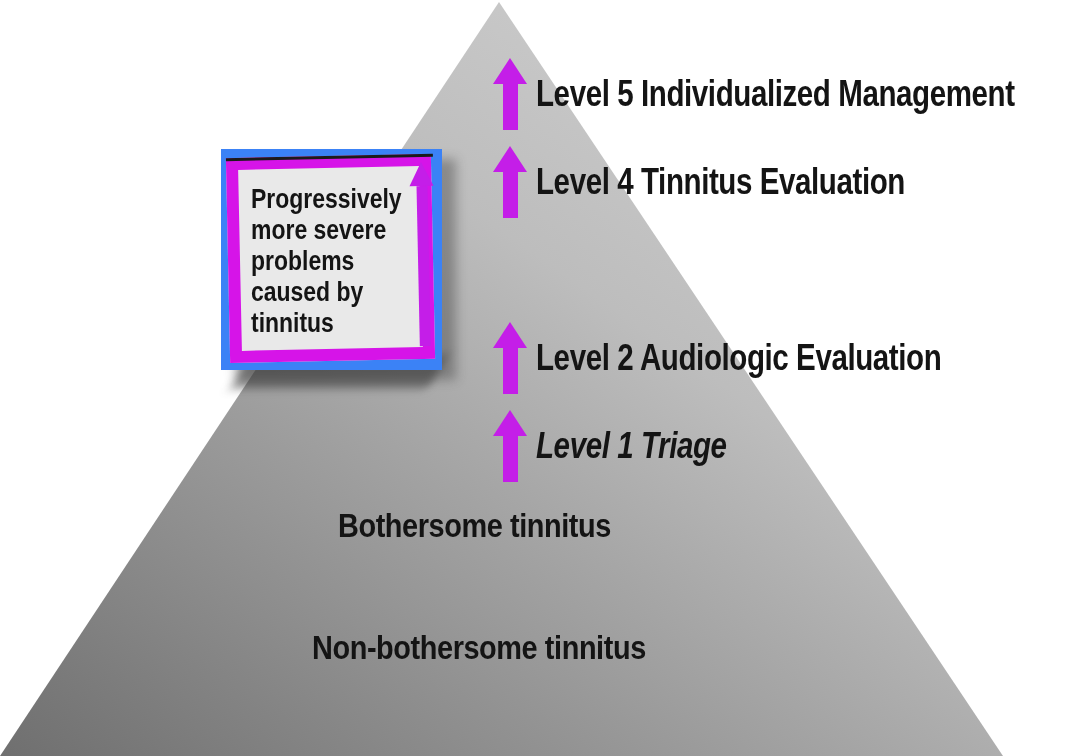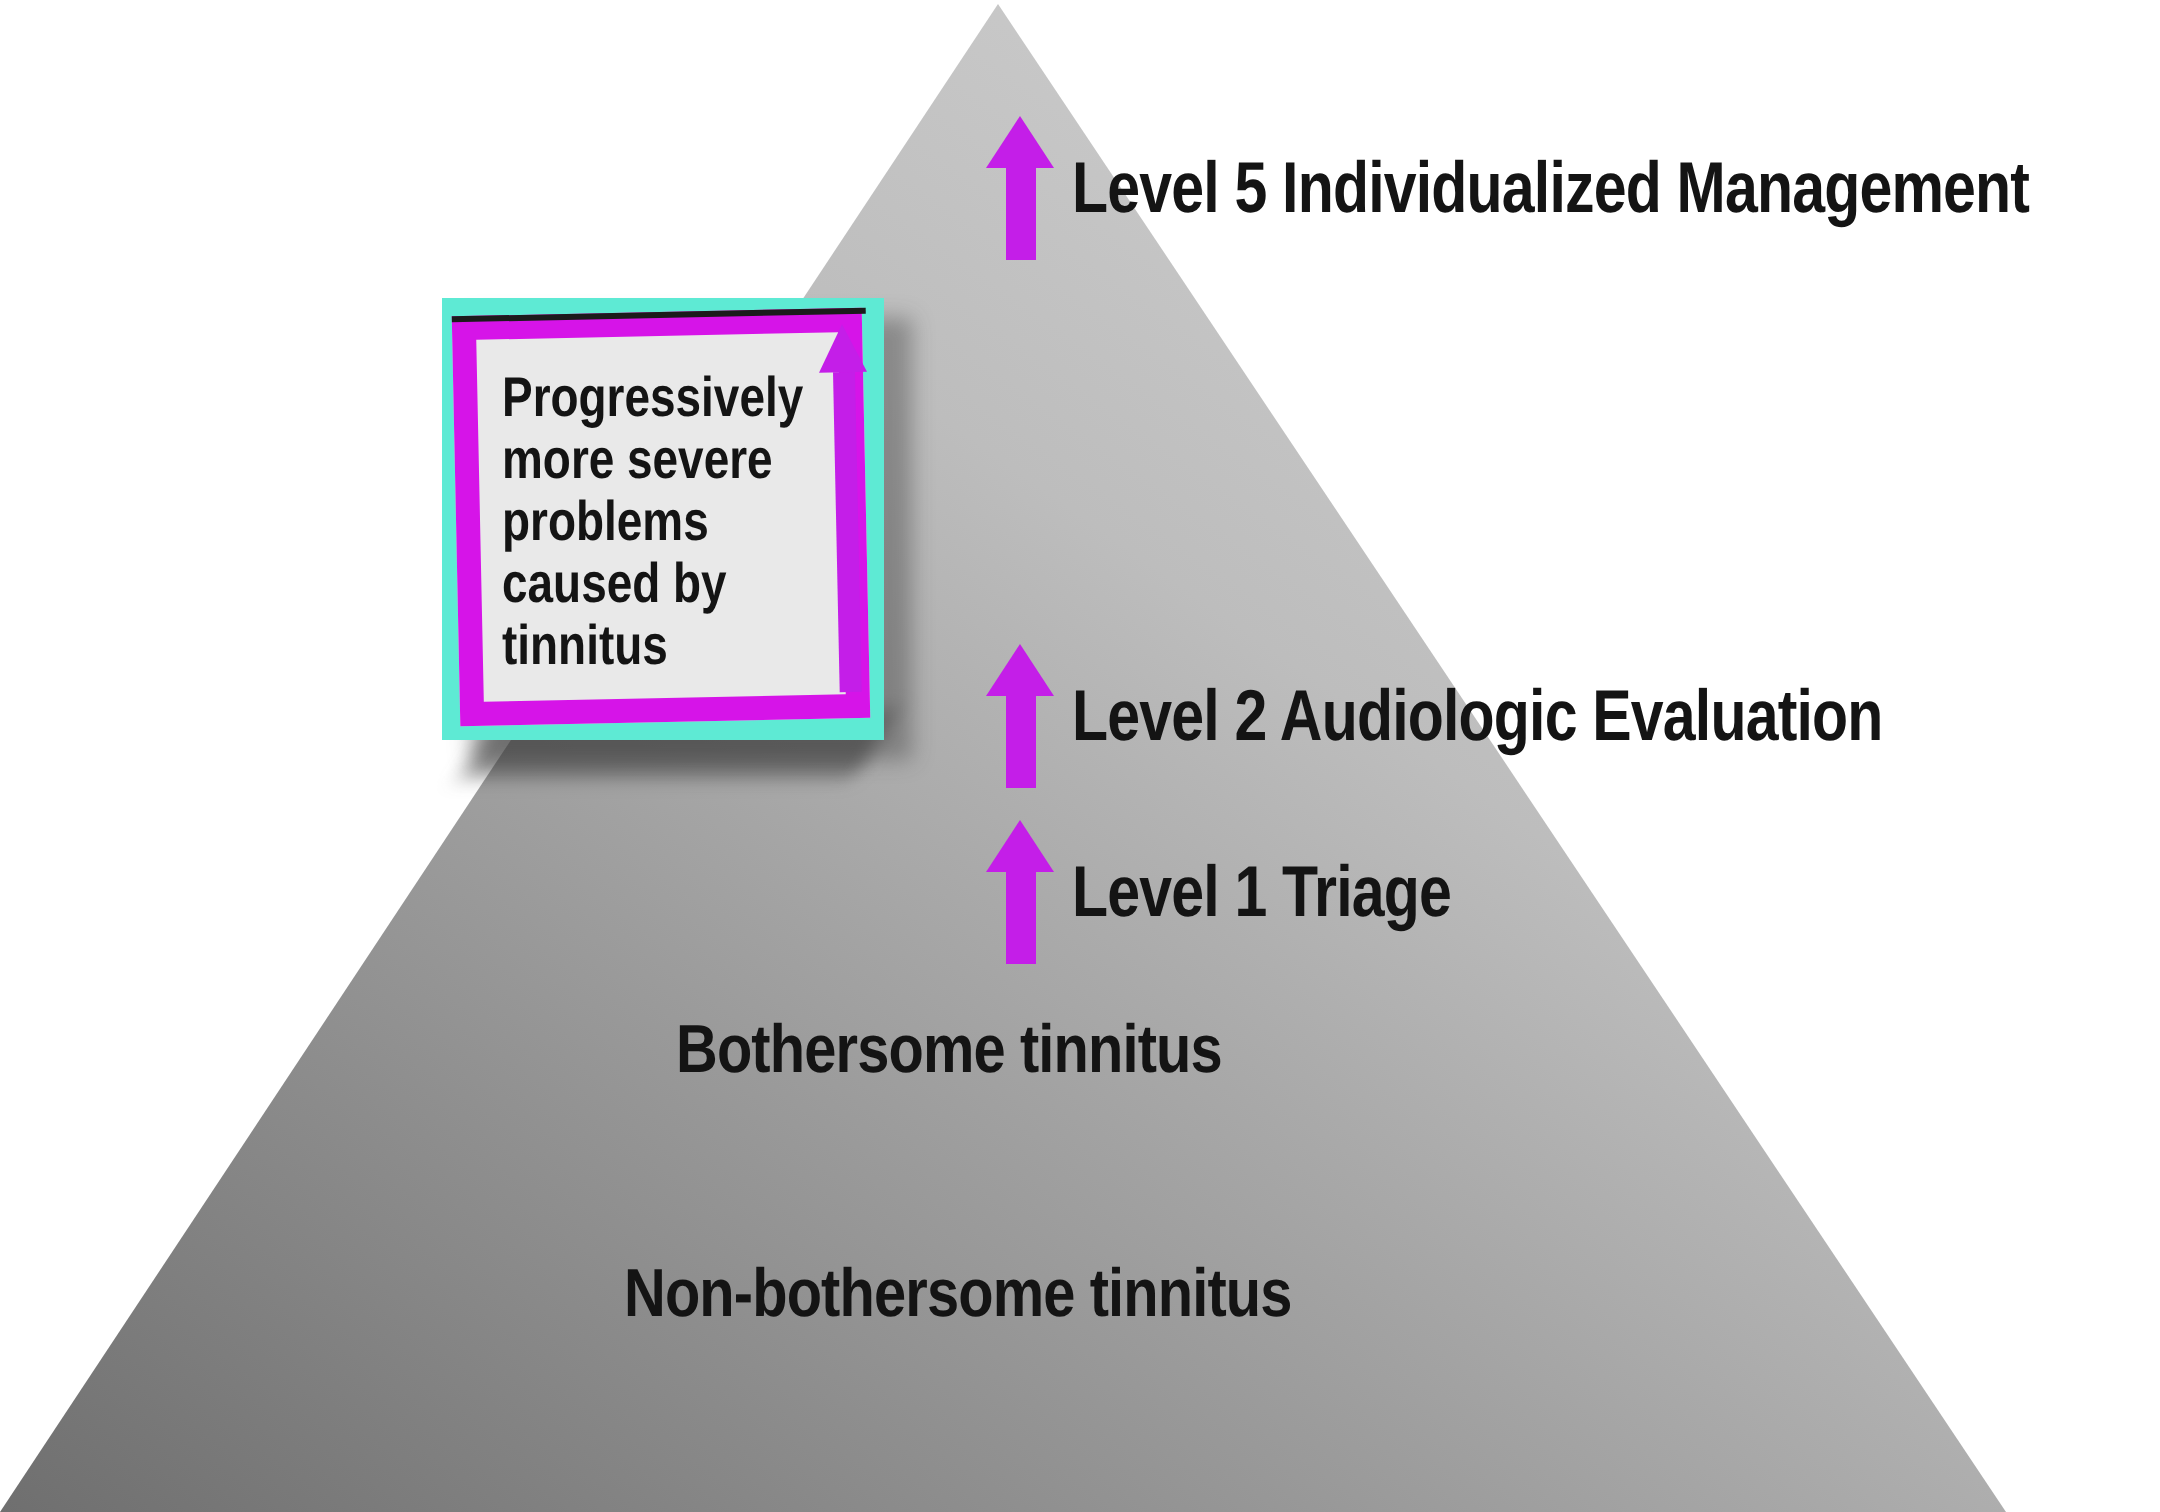--- a/index.html
+++ b/index.html
@@ -23,21 +23,21 @@
 
   
   .level-row {
     position:absolute; left:493px; height:72px;
     display:flex; align-items:center;
   }
   .row-5 { top:58px; }
   .row-4 { top:146px; }
   .row-3 { top:234px; }
   .row-2 { top:322px; }
-  .row-1 { top:410px; }
+  .row-1 { top:410px;font-style:italic; }
 
   .up-arrow {
     width:34px; height:72px; flex:0 0 34px;
     display:flex; flex-direction:column; align-items:center;
   }
   .up-arrow .head {
     width:0; height:0;
     border-left:17px solid transparent;
     border-right:17px solid transparent;
     border-bottom:26px solid var(--arrow-magenta,#c41ee8);
@@ -65,21 +65,21 @@
 
   
   .note-shadow {
     position:absolute; left:240px; top:356px; width:198px; height:32px;
     background:rgba(55,55,55,0.55);
     transform:skewX(-30deg);
     filter:blur(5px);
   }
   .note-box {
     position:absolute; left:221px; top:149px; width:221px; height:221px;
-    background:#5eead4;
+    background:#3b82f6;
     box-shadow:14px 10px 10px rgba(60,60,60,0.40);
   }
   .note-frame {
     position:absolute; left:7px; top:7px; right:9px; bottom:9px;
     border:12px solid var(--frame-magenta,#d614e8);
     background:var(--note-fill,#e9e9e9);
     transform:rotate(-1.2deg);
   }
   .note-topline {
     position:absolute; left:-12px; right:-14px; top:-12px; height:3px;
@@ -133,20 +133,27 @@
   </div>
 
   <div class="level-row row-5">
     <span class="up-arrow">
       <span class="head"></span>
       <span class="shaft"></span>
     </span>
     <span class="level-label">Level 5 Individualized Management</span>
   </div>
 
+  <div class="level-row row-4">
+    <span class="up-arrow">
+      <span class="head"></span>
+      <span class="shaft"></span>
+    </span>
+    <span class="level-label">Level 4 Tinnitus Evaluation</span>
+  </div>
 
 
   <div class="level-row row-2">
     <span class="up-arrow">
       <span class="head"></span>
       <span class="shaft"></span>
     </span>
     <span class="level-label">Level 2 Audiologic Evaluation</span>
   </div>
 

